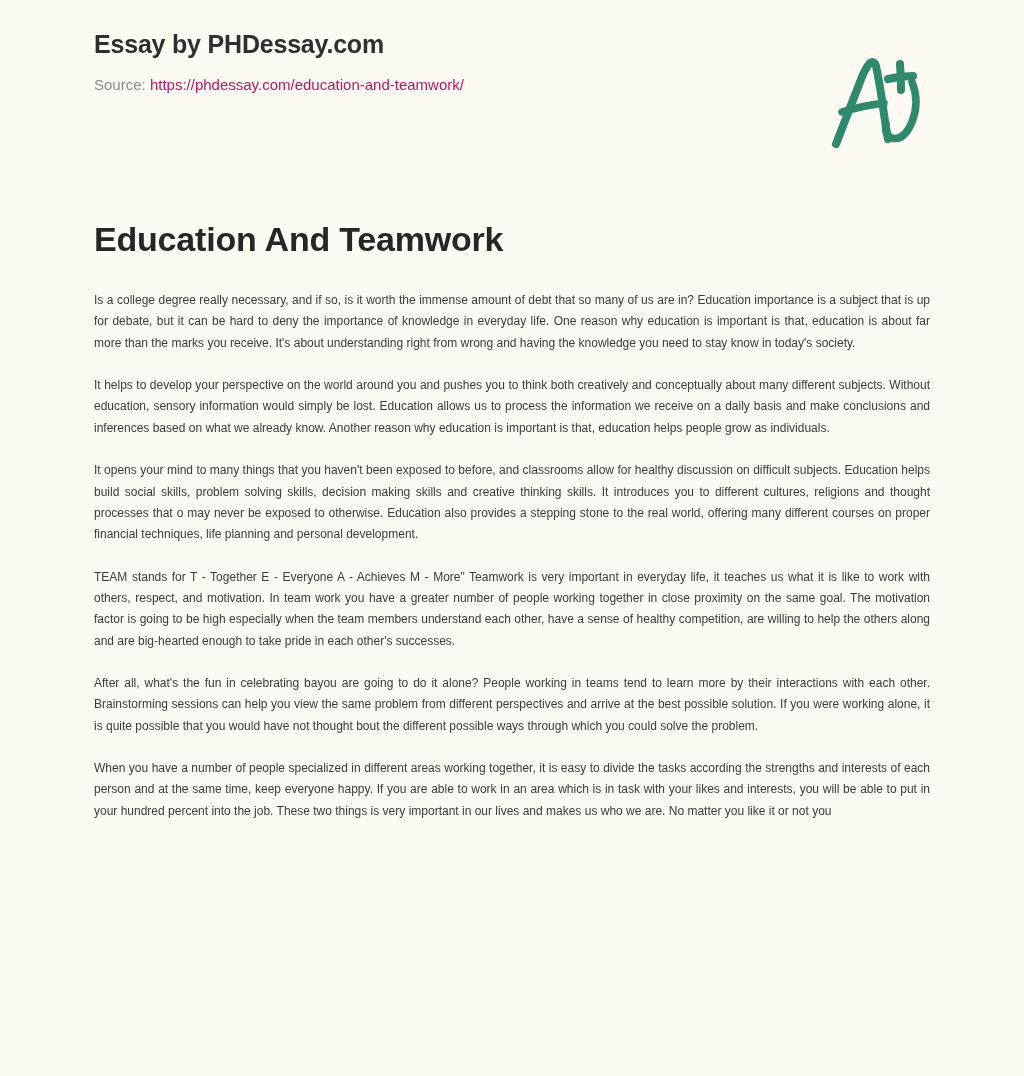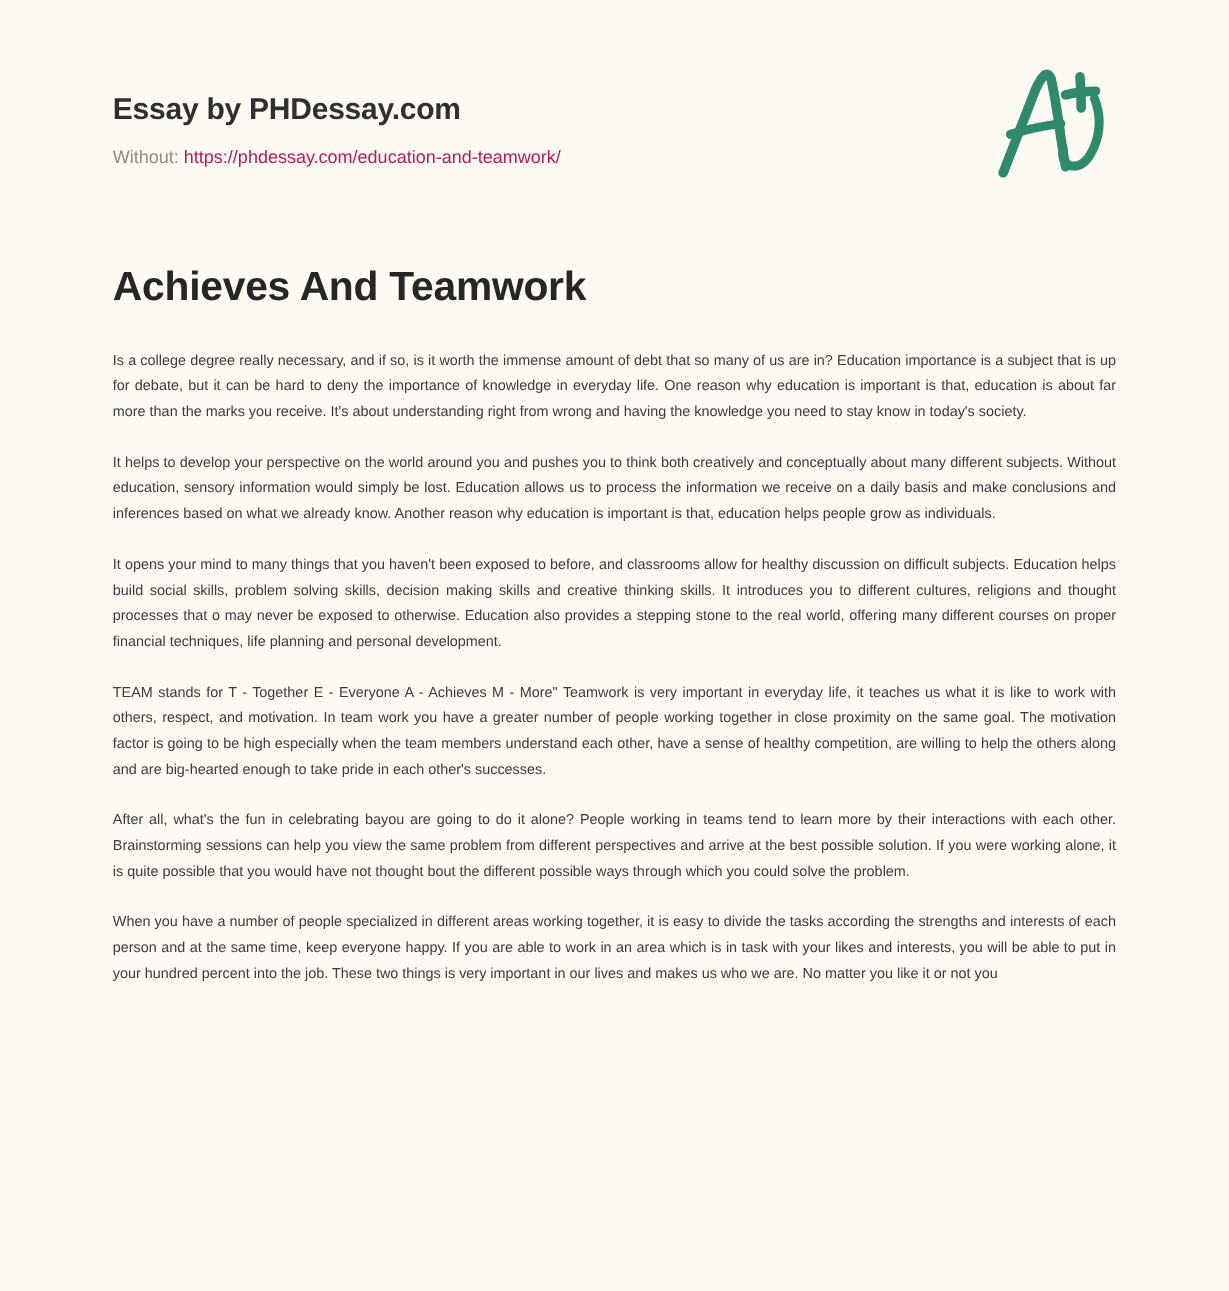--- a/index.html
+++ b/index.html
@@ -19,21 +19,21 @@
     position: relative;
     width: 1024px;
     height: 1076px;
     box-sizing: border-box;
     padding: 0 94px;
   }
 
   
   .header {
     position: relative;
-    padding-top: 79px;
+    padding-top: 32px;
     height: 118px;
     box-sizing: border-box;
   }
 
   .brand-line {
     font-size: 25px;
     font-weight: bold;
     letter-spacing: -0.2px;
     color: #302f2e;
     line-height: 1;
@@ -97,41 +97,41 @@
 </style>
 </head>
 <body>
 
 <div class="page">
 
   <div class="header">
     <div class="brand-line">Essay by PHDessay.com</div>
 
     <div class="source-line">
-      <span class="source-label">Without:</span>
+      <span class="source-label">Source:</span>
       <a class="source-url" href="#">https://phdessay.com/education-and-teamwork/</a>
     </div>
 
     <div class="logo">
       <svg viewBox="0 0 120 110" xmlns="http://www.w3.org/2000/svg" fill="none" stroke="#2f8a6c" stroke-linecap="round" stroke-linejoin="round">
 
         <path d="M20 98 Q34 62 44 36 Q49 22 54 17 Q58 14 60 20 Q63 34 66 54 Q69 76 72 93" stroke-width="8"></path>
 
         <path d="M26 66 Q45 60 68 57" stroke-width="7.5"></path>
 
         <path d="M72 33 Q84 30 97 30" stroke-width="8"></path>
 
         <path d="M84 18 Q85 30 85 44" stroke-width="8"></path>
 
         <path d="M96 36 Q104 56 96 76 Q88 95 76 92 Q68 89 70 78" stroke-width="7.5"></path>
       </svg>
     </div>
   </div>
 
-  <h1 class="doc-title">Achieves And Teamwork</h1>
+  <h1 class="doc-title">Education And Teamwork</h1>
 
   <div class="article">
     <p>Is a college degree really necessary, and if so, is it worth the immense amount of debt that so many of us are in? Education importance is a subject that is up for debate, but it can be hard to deny the importance of knowledge in everyday life. One reason why education is important is that, education is about far more than the marks you receive. It's about understanding right from wrong and having the knowledge you need to stay know in today's society.</p>
     <p>It helps to develop your perspective on the world around you and pushes you to think both creatively and conceptually about many different subjects. Without education, sensory information would simply be lost. Education allows us to process the information we receive on a daily basis and make conclusions and inferences based on what we already know. Another reason why education is important is that, education helps people grow as individuals.</p>
     <p>It opens your mind to many things that you haven't been exposed to before, and classrooms allow for healthy discussion on difficult subjects. Education helps build social skills, problem solving skills, decision making skills and creative thinking skills. It introduces you to different cultures, religions and thought processes that o may never be exposed to otherwise. Education also provides a stepping stone to the real world, offering many different courses on proper financial techniques, life planning and personal development.</p>
     <p>TEAM stands for T - Together E - Everyone A - Achieves M - More" Teamwork is very important in everyday life, it teaches us what it is like to work with others, respect, and motivation. In team work you have a greater number of people working together in close proximity on the same goal. The motivation factor is going to be high especially when the team members understand each other, have a sense of healthy competition, are willing to help the others along and are big-hearted enough to take pride in each other's successes.</p>
     <p>After all, what's the fun in celebrating bayou are going to do it alone? People working in teams tend to learn more by their interactions with each other. Brainstorming sessions can help you view the same problem from different perspectives and arrive at the best possible solution. If you were working alone, it is quite possible that you would have not thought bout the different possible ways through which you could solve the problem.</p>
     <p>When you have a number of people specialized in different areas working together, it is easy to divide the tasks according the strengths and interests of each person and at the same time, keep everyone happy. If you are able to work in an area which is in task with your likes and interests, you will be able to put in your hundred percent into the job. These two things is very important in our lives and makes us who we are. No matter you like it or not you</p>
   </div>
 

